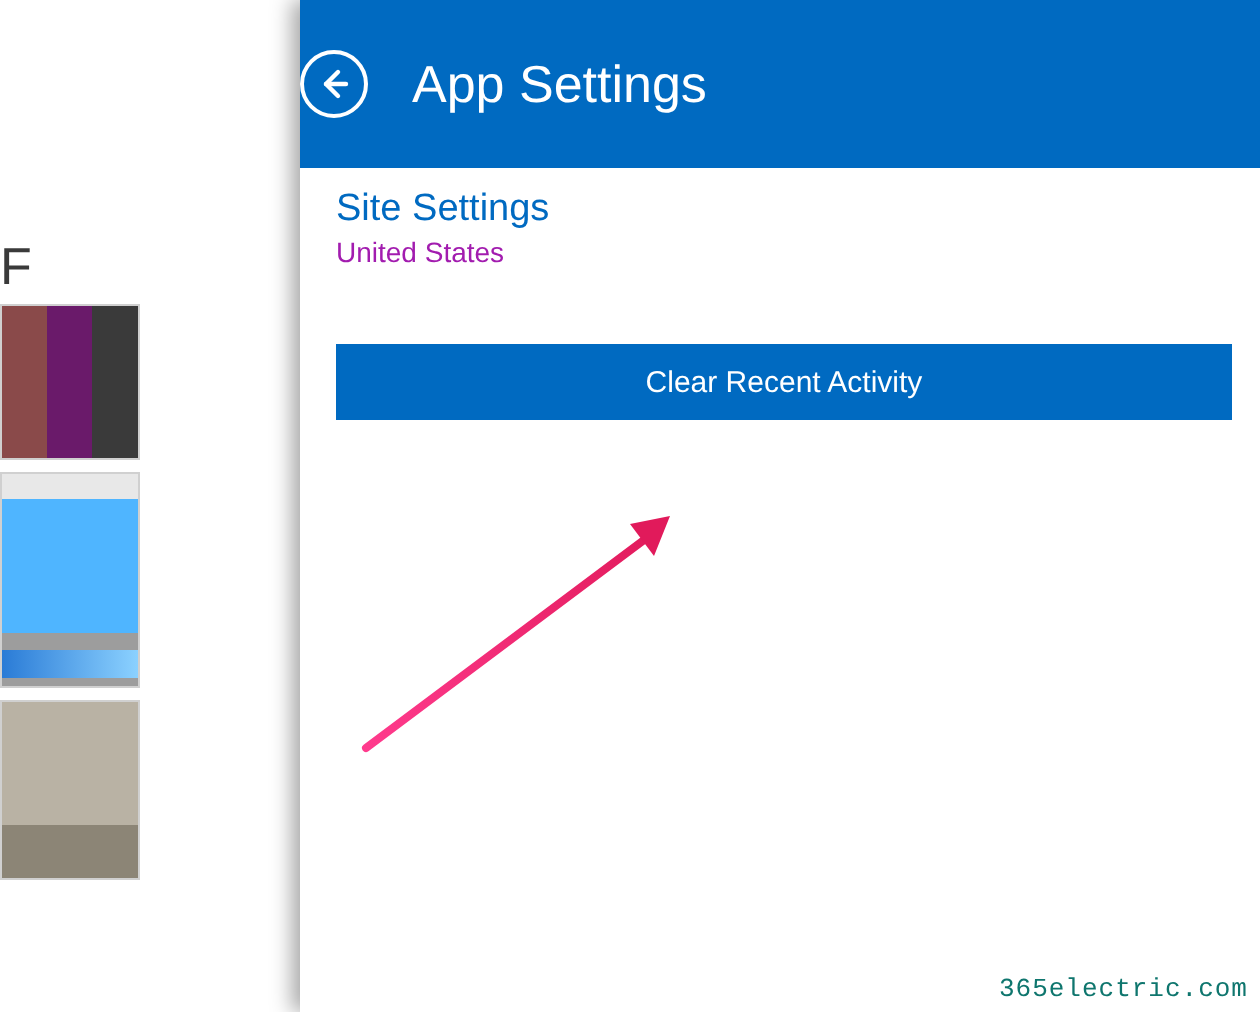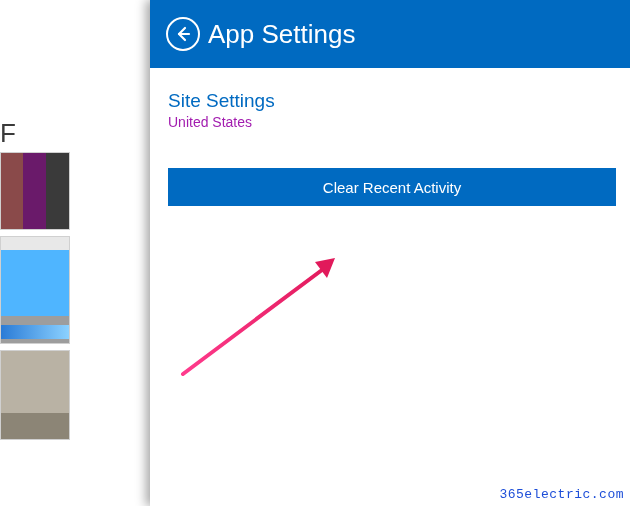--- a/index.html
+++ b/index.html
@@ -53,41 +53,40 @@
     position: absolute;
     left: 150px; top: 0;
     width: 480px; height: 506px;
     background: #ffffff;
     box-shadow: -4px 0 10px rgba(0,0,0,0.35);
     display: flex;
     flex-direction: column;
   }
   .panel-header {
     background: #006ac1;
-    height: 68px;
+    height: 84px;
     display: flex;
     align-items: center;
-    padding-left: 16px;
-    gap: 8px;
+    gap: 22px;
   }
   .back-btn {
     width: 34px; height: 34px;
     border: 2px solid #fff;
     border-radius: 50%;
     display: flex; align-items: center; justify-content: center;
     cursor: pointer;
   }
   .back-btn svg { display:block; }
   .panel-title {
     color: #fff;
     font-size: 26px;
     font-weight: 300;
   }
   .panel-body {
-    padding: 22px 18px 0 18px;
+    padding: 10px 18px 0 18px;
   }
   .section-head {
     color: #006ac1;
     font-size: 19px;
     font-weight: 400;
     margin-bottom: 2px;
   }
   .section-val {
     color: #a21caf;
     font-size: 14px;
@@ -111,21 +110,21 @@
     left: 175px; top: 252px;
     width: 180px; height: 130px;
     pointer-events: none;
   }
 
   .watermark {
     position: absolute;
     right: 6px; bottom: 4px;
     font-family: "Courier New", monospace;
     font-size: 13px;
-    color: #1d4ed8;
+    color: #0f766e;
     letter-spacing: 0.5px;
   }
 </style>
 </head>
 <body>
 
 <div class="bg-col">
   <div class="bg-letter">F</div>
   <div class="thumb t1"></div>
   <div class="thumb t2">

